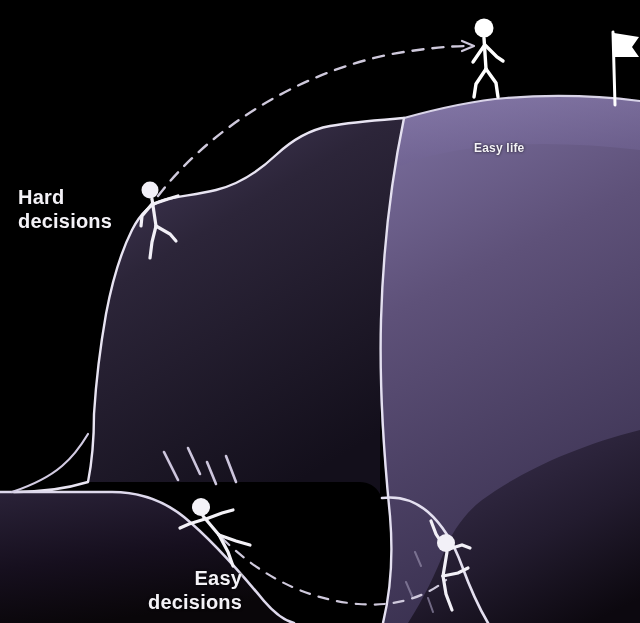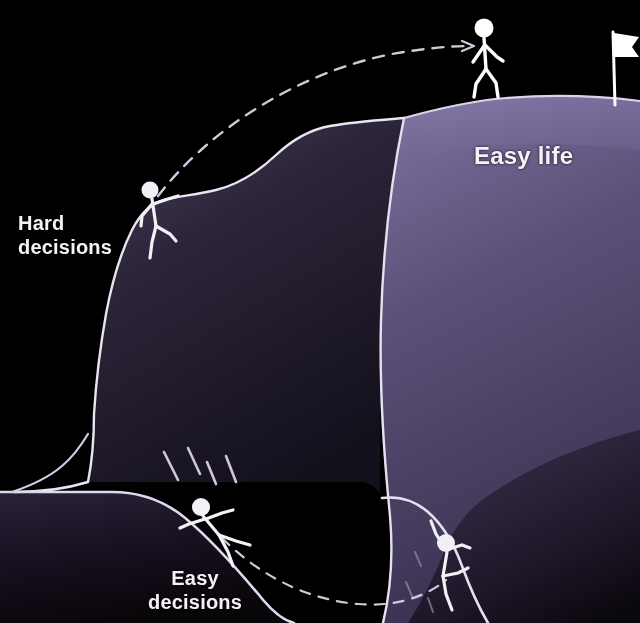--- a/index.html
+++ b/index.html
@@ -34,33 +34,32 @@
     line-height: 1.22;
     text-shadow: 0 0 3px rgba(0,0,0,0.85);
     white-space: pre;
     user-select: none;
   }
   #label-hard-decisions {
     left: 18px;
     top: 185px;
     font-size: 20px;
     text-align: left;
-    margin-top: 26px;
   }
   #label-easy-life {
     left: 444px;
     top: 141px;
-    font-size: 24px;
+    font-size: 12px;
     padding-left: 30px;
   }
   #label-easy-decisions {
     left: 148px;
     top: 566px;
     font-size: 20px;
-    text-align: center;
+    text-align: right;
   }
   #label-hard-life {
     left: 527px;
     top: 551px;
     font-size: 18px;
   }
 </style>
 </head>
 <body>
 

